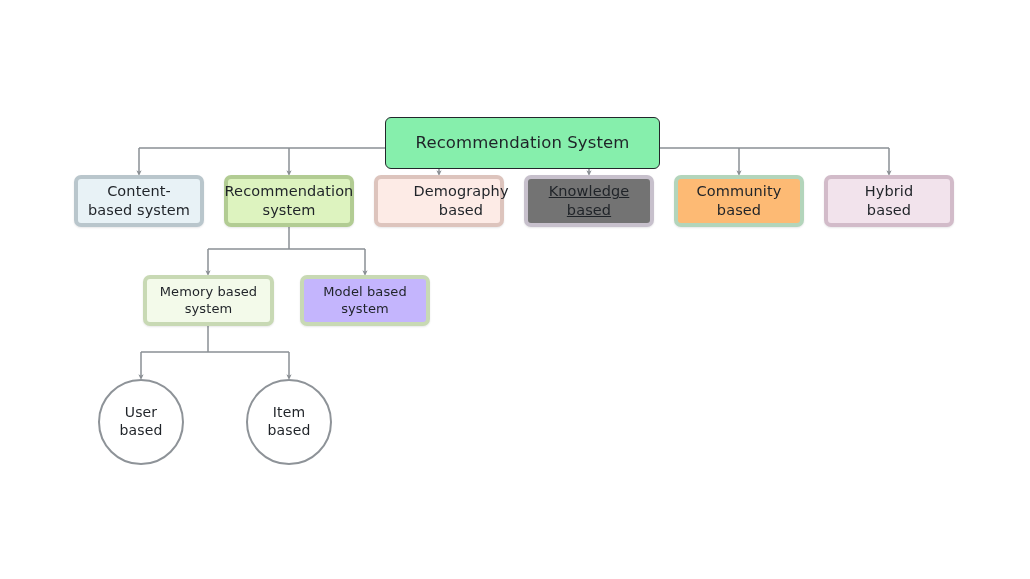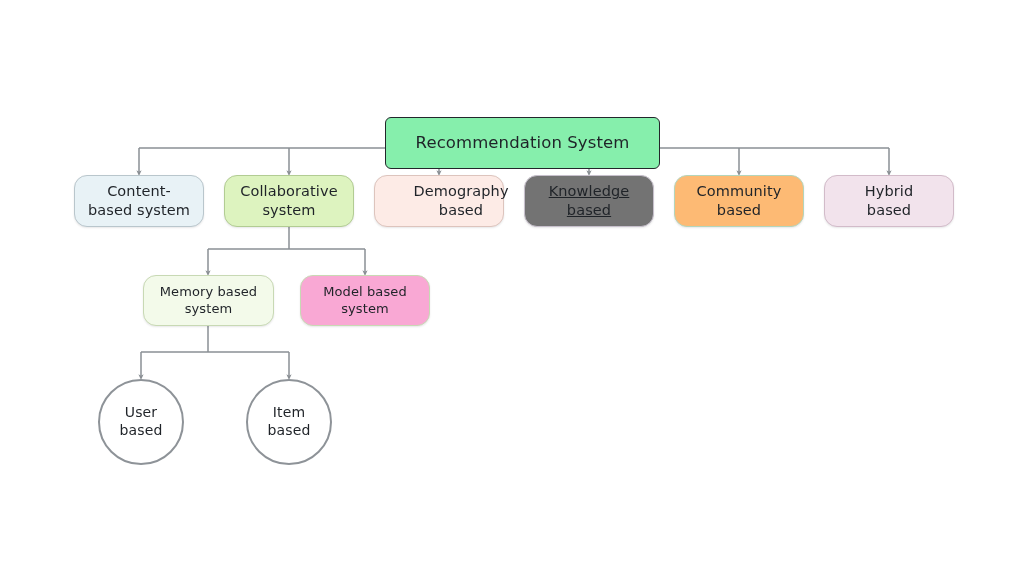--- a/index.html
+++ b/index.html
@@ -33,22 +33,22 @@
     align-items: center;
     justify-content: center;
     text-align: center;
     color: #1f2328;
     line-height: 1.28;
     letter-spacing: 0.1px;
     white-space: pre-line;
     box-shadow: 0 1px 2px rgba(20,20,30,0.10);
   }
   .node.rect {
-    border-radius: 13px;
-    border: 1px solid #0f172a;
+    border-radius: 7px;
+    border: 4px solid #0f172a;
   }
   .node.root {
     border: 1.5px solid #23272b;
     border-radius: 6px;
     background: #ffffff;
     font-size: 16.5px;
     box-shadow: none;
   }
   .node.leafcircle {
     border-radius: 50%;
@@ -88,34 +88,34 @@
         <line x1="141" y1="352" x2="289" y2="352"></line>
         <line x1="141" y1="352" x2="141" y2="377" marker-end="url(#arrowhead)"></line>
         <line x1="289" y1="352" x2="289" y2="377" marker-end="url(#arrowhead)"></line>
       </g>
   </svg>
 
   <div class="node root rect" style="left: 385px; top: 74px; width: 275px; height: 52px; background: #86efac; border-color: rgb(35, 39, 43); margin-top: 43px;">Recommendation System</div>
 
   <div class="node rect level2" style="left: 74px; top: 175px; width: 130px; height: 52px; background: rgb(232, 242, 246); border-color: rgb(185, 198, 204);">Content-
 based system</div>
-  <div class="node rect level2" style="left: 224px; top: 175px; width: 130px; height: 52px; background: rgb(221, 243, 191); border-color: rgb(178, 204, 147);">Collaborative
+  <div class="node rect level2" style="left: 224px; top: 175px; width: 130px; height: 52px; background: rgb(221, 243, 191); border-color: rgb(178, 204, 147);">Recommendation
 system</div>
   <div class="node rect level2" style="left: 374px; top: 175px; width: 130px; height: 52px; background: rgb(253, 235, 230); border-color: rgb(221, 196, 189); padding-left: 44px;">Demography
 based</div>
   <div class="node rect level2" style="left: 524px; top: 175px; width: 130px; height: 52px; background: #737373; border-color: rgb(199, 192, 204); text-decoration: underline;">Knowledge
 based</div>
   <div class="node rect level2" style="left: 674px; top: 175px; width: 130px; height: 52px; background: #fdba74; border-color: rgb(179, 213, 187);">Community
 based</div>
   <div class="node rect level2" style="left: 824px; top: 175px; width: 130px; height: 52px; background: rgb(242, 227, 236); border-color: rgb(210, 187, 201);">Hybrid
 based</div>
 
   <div class="node rect level3" style="left: 143px; top: 275px; width: 131px; height: 51px; background: rgb(243, 250, 234); border-color: rgb(200, 217, 180);">Memory based
 system</div>
-  <div class="node rect level3" style="left: 300px; top: 275px; width: 130px; height: 51px; background: #f9a8d4; border-color: rgb(200, 217, 180);">Model based
+  <div class="node rect level3" style="left: 300px; top: 275px; width: 130px; height: 51px; background: #c4b5fd; border-color: rgb(200, 217, 180);">Model based
 system</div>
 
   <div class="node leafcircle" style="left: 98px; top: 379px; width: 86px; height: 86px; background: rgb(255, 255, 255); border-color: rgb(142, 147, 152);">User
 based</div>
   <div class="node leafcircle" style="left: 246px; top: 379px; width: 86px; height: 86px; background: rgb(255, 255, 255); border-color: rgb(142, 147, 152);">Item
 based</div>
 
 </div>
 
 </body></html>

